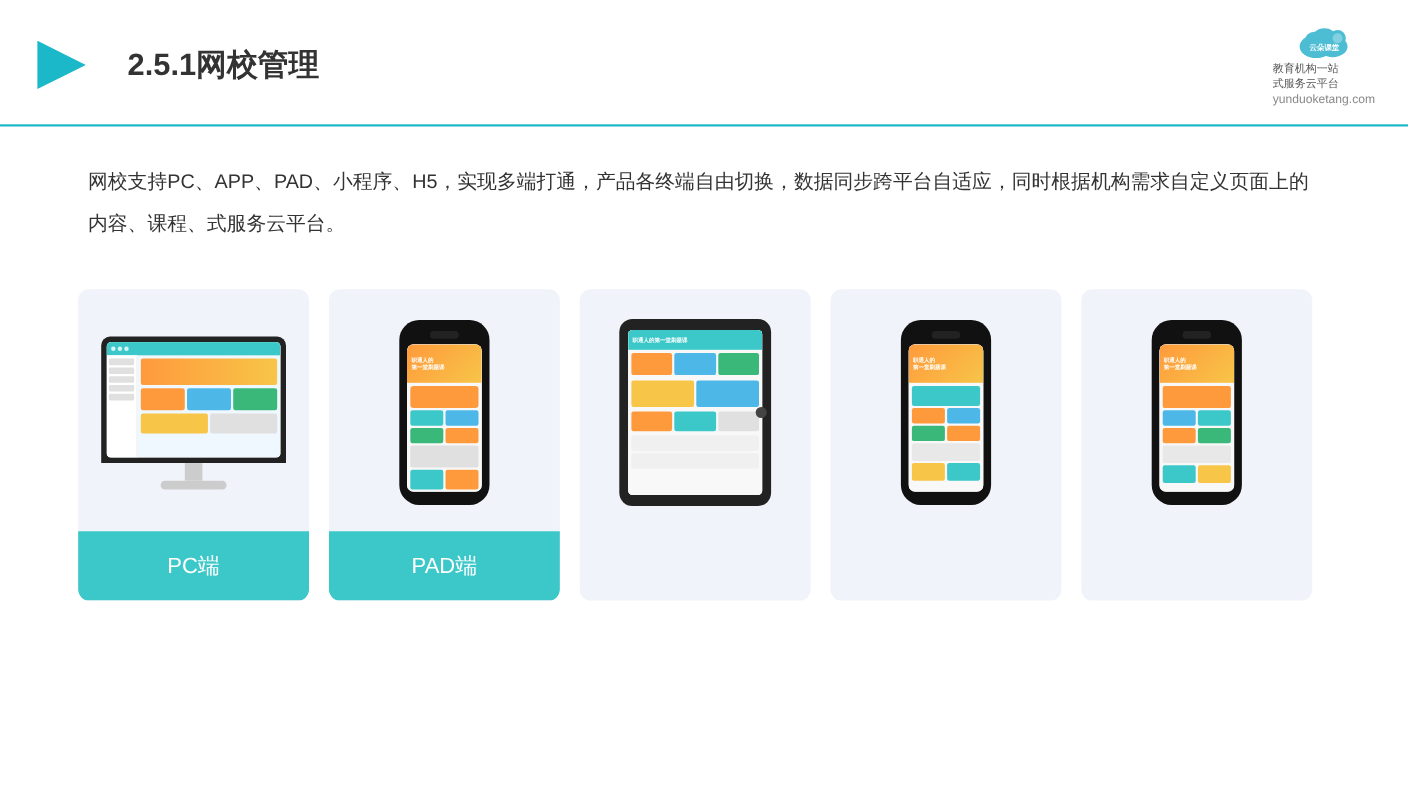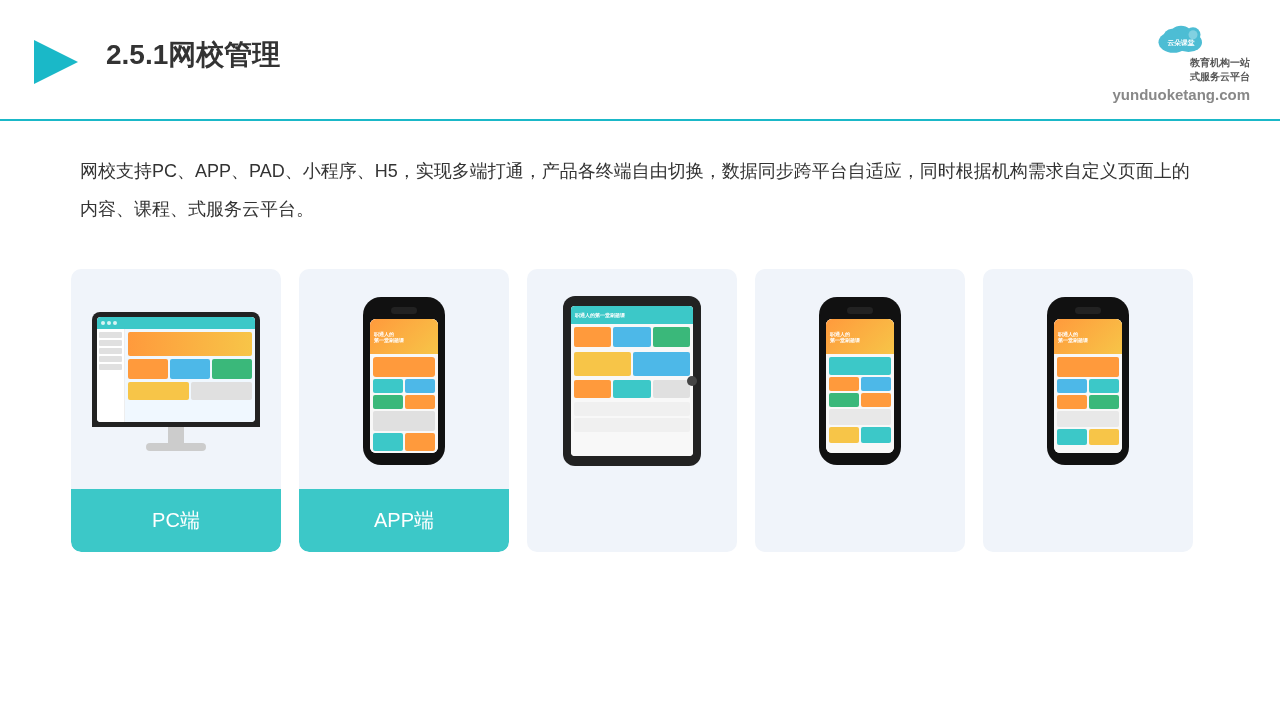--- a/index.html
+++ b/index.html
@@ -14,21 +14,22 @@
     
     .header {
       display: flex;
       align-items: center;
       justify-content: space-between;
       padding: 18px 30px 14px 30px;
       border-bottom: 2px solid #1ab8c8;
     }
     .header-left {
       display: flex;
-      gap: 24px;
+      align-items: center;
+      gap: 34px;
     }
     .play-icon {
       width: 52px;
       height: 52px;
     }
     .page-title {
       font-size: 28px;
       font-weight: 600;
       color: #333;
     }
@@ -293,24 +294,24 @@
       <ellipse cx="30" cy="32" rx="20" ry="14" fill="#4dbdd4"></ellipse>
       <ellipse cx="50" cy="32" rx="18" ry="13" fill="#4dbdd4"></ellipse>
       <ellipse cx="40" cy="24" rx="16" ry="14" fill="#4dbdd4"></ellipse>
       <ellipse cx="28" cy="26" rx="12" ry="12" fill="#4dbdd4"></ellipse>
 
       <circle cx="56" cy="22" r="10" fill="#4dbdd4"></circle>
       <circle cx="56" cy="22" r="6" fill="#fff" opacity="0.3"></circle>
 
       <text x="40" y="36" text-anchor="middle" fill="white" font-size="9" font-family="Microsoft YaHei,sans-serif" font-weight="bold">云朵课堂</text>
     </svg>
-    <div style="font-size:10px;color:#555;text-align:right;line-height:1.4;font-weight:bold;">
+    <div style="font-size:10px;color:#555;text-align:left;line-height:1.4;">
       <div>教育机构一站</div>
       <div>式服务云平台</div>
-      <div style="color:#888;font-size:15px;">yunduoketang.com</div>
+      <div style="color:#888;font-size:11px;">yunduoketang.com</div>
     </div>
   </div>
 </div>
 
 <div class="description">网校支持PC、APP、PAD、小程序、H5，实现多端打通，产品各终端自由切换，数据同步跨平台自适应，同时根据机构需求自定义页面上的内容、课程、式服务云平台。</div>
 
 <div class="cards-container">
 
   <div class="card">
     <div class="card-image-area">
@@ -382,21 +383,21 @@
                 <div class="phone-content-row">
                   <div class="phone-content-block teal" style="height:18px;"></div>
                   <div class="phone-content-block orange" style="height:18px;"></div>
                 </div>
               </div>
             </div>
           </div>
         </div>
       </div>
     </div>
-    <div class="card-label">APP端</div>
+    <div class="card-label">PAD端</div>
   </div>
 
   <div class="card">
     <div class="card-image-area">
       <div>
         <div class="tablet-body">
           <div class="tablet-screen">
             <div class="phone-screen-content">
               <div style="background:#3cc8c8;height:18px;display:flex;align-items:center;padding:0 4px;">
                 <span style="font-size:5px;color:white;font-weight:bold;">职通人的第一堂刷题课</span>

